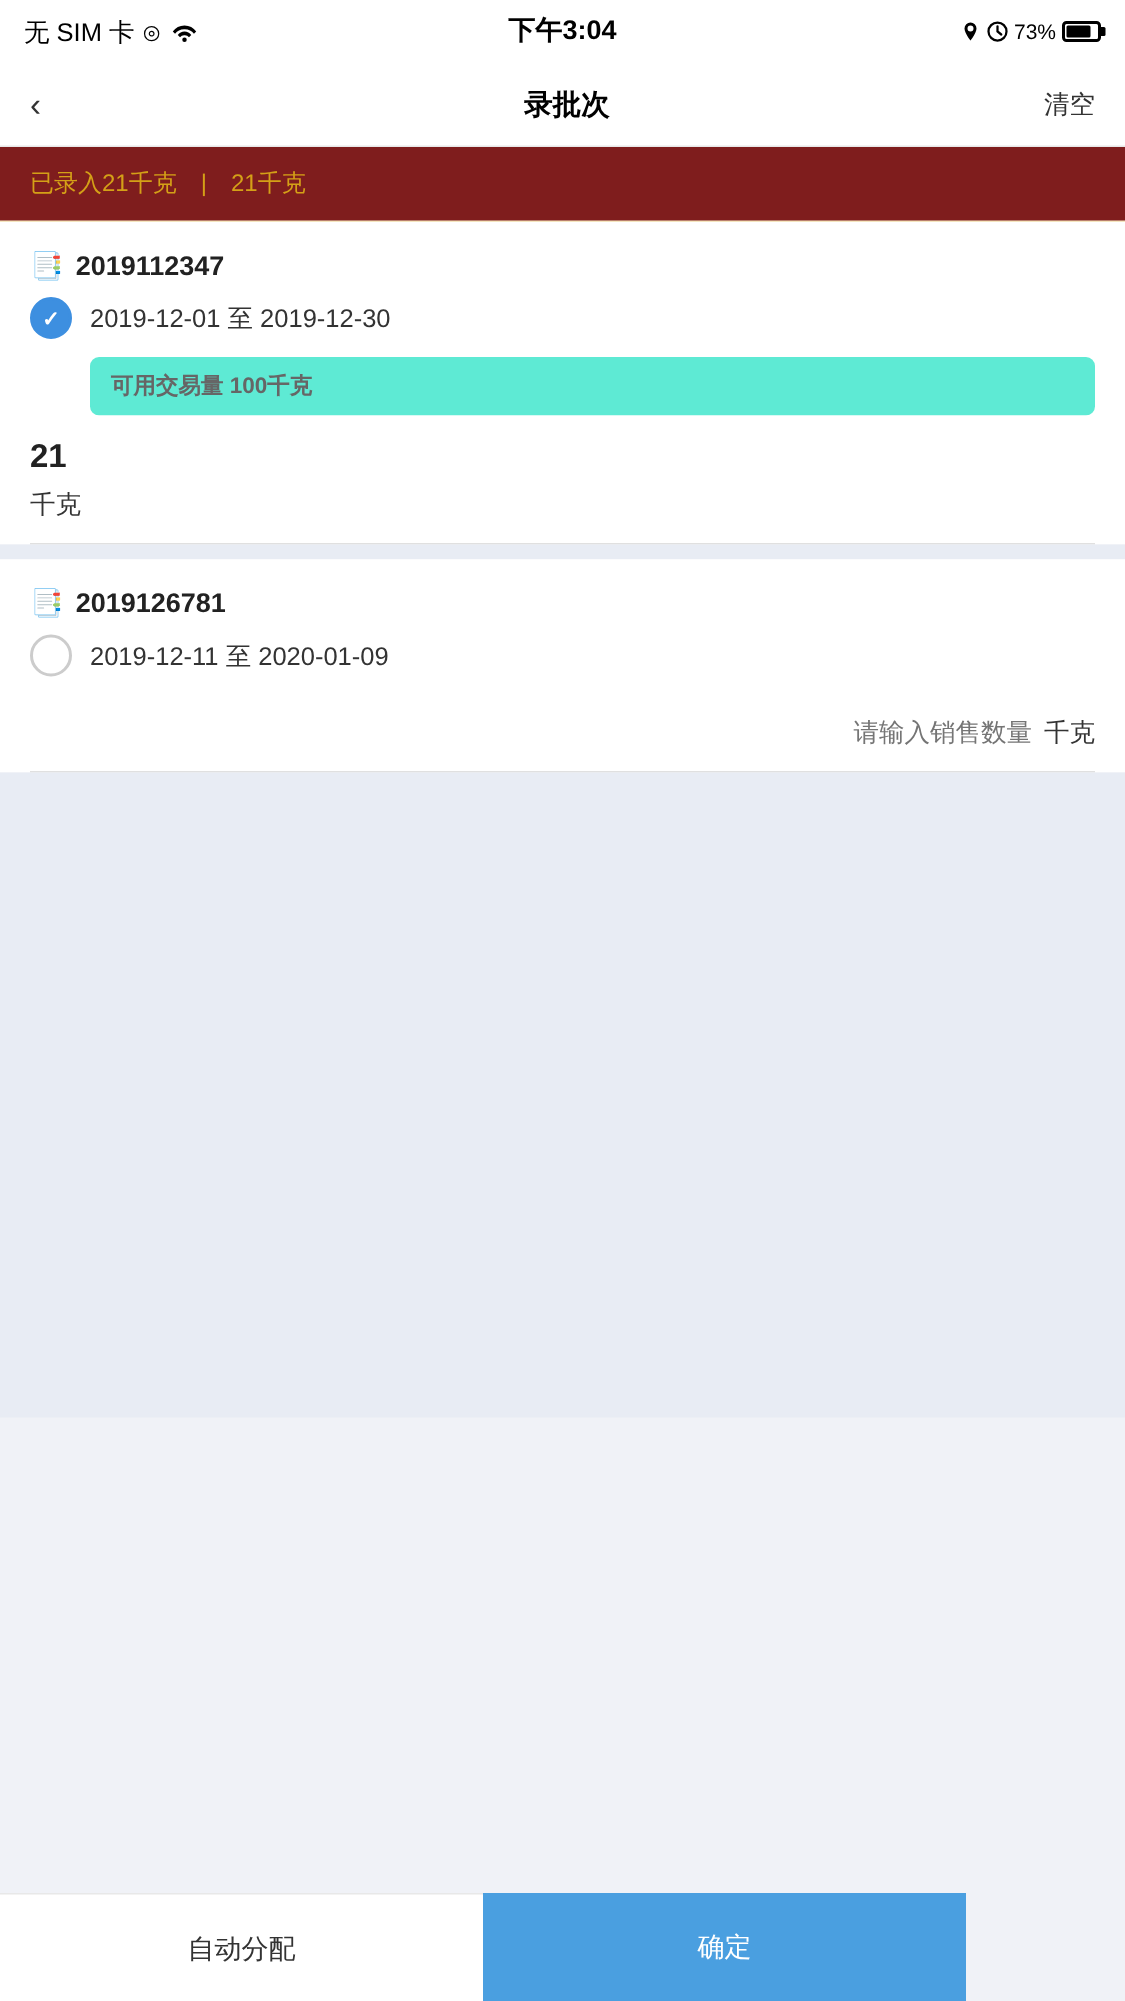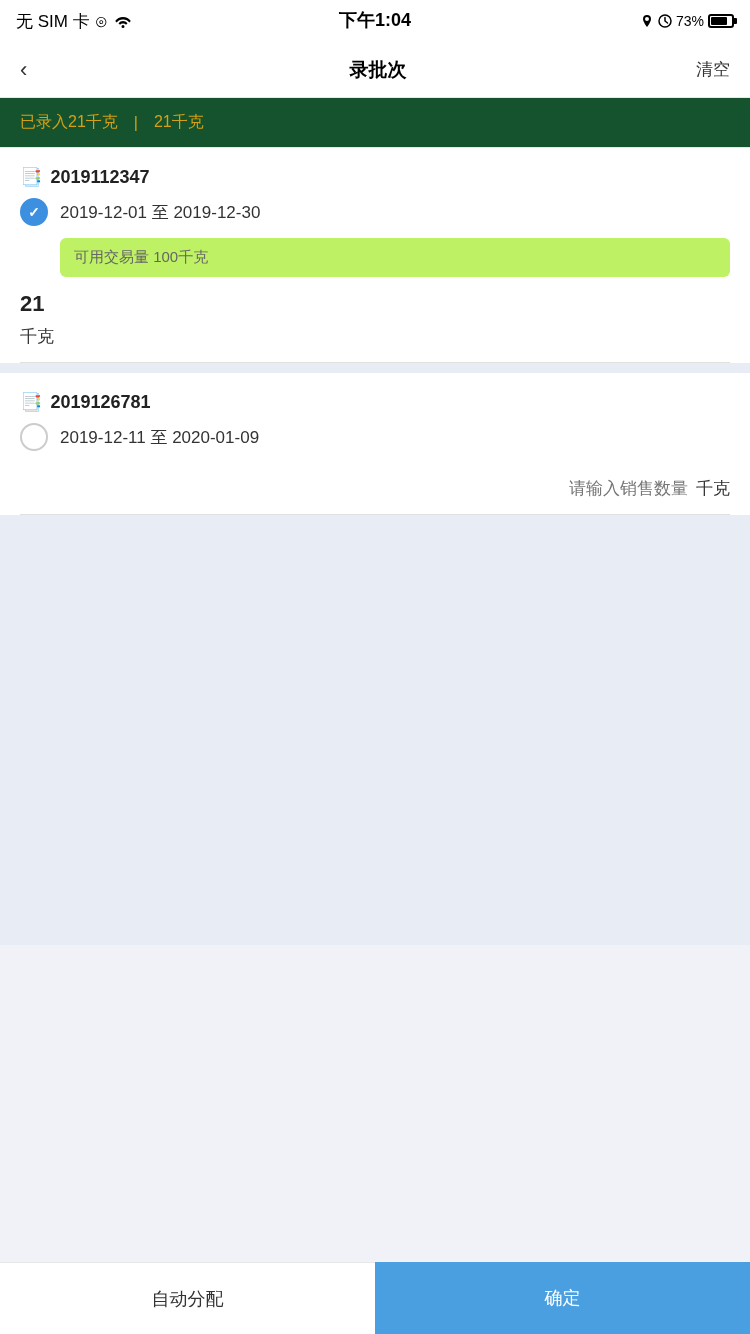--- a/index.html
+++ b/index.html
@@ -95,21 +95,21 @@
       color: #000;
     }
     .nav-clear {
       font-size: 17px;
       color: #333;
       cursor: pointer;
     }
 
     
     .summary-bar {
-      background: #14532d;
+      background: #7f1d1d;
       padding: 14px 20px;
       display: flex;
       align-items: center;
       gap: 16px;
       border-bottom: 1px solid #f5e6c0;
     }
     .summary-label {
       font-size: 16px;
       color: #d4a017;
       font-weight: 500;
@@ -175,27 +175,28 @@
       content: '✓';
       color: #fff;
       font-size: 14px;
       font-weight: bold;
     }
     .batch-date {
       font-size: 17px;
       color: #333;
     }
     .avail-box {
-      background: #bef264;
+      background: #5eead4;
       border-radius: 6px;
       padding: 10px 14px;
       font-size: 15px;
       color: #666;
       margin-bottom: 0;
       margin-left: 40px;
+      font-weight: bold;
     }
 
     
     .amount-row {
       display: flex;
       justify-content: flex-end;
       align-items: baseline;
       padding: 14px 20px;
       background: #fff;
       gap: 8px;
@@ -238,21 +239,21 @@
       color: #1d4ed8;
       background: transparent;
       width: 160px;
     }
 
     
     .bottom-buttons {
       position: fixed;
       bottom: 0;
       left: 0;
-      width: 750px;
+      width: 644px;
       height: 72px;
       display: flex;
       background: #fff;
     }
     .btn-auto {
       flex: 1;
       display: flex;
       align-items: center;
       justify-content: center;
       font-size: 18px;
@@ -287,21 +288,21 @@
 </head>
 <body>
 
 <div class="status-bar">
   <div class="status-left">
     <span>无 SIM 卡 ⊙</span>
     <svg width="18" height="14" viewBox="0 0 18 14">
       <path d="M9 11a1.5 1.5 0 110 3 1.5 1.5 0 010-3zm0-4a5.5 5.5 0 014.5 2.35l-1.5 1.5A3.5 3.5 0 009 9.5a3.5 3.5 0 00-2.99 1.35L4.52 9.35A5.5 5.5 0 019 7zm0-4a9.5 9.5 0 017.8 4.07L15.3 8.57A7.5 7.5 0 009 5.5a7.5 7.5 0 00-6.3 3.07L1.2 7.07A9.5 9.5 0 019 3z" fill="#000"></path>
     </svg>
   </div>
-  <div class="status-center">下午1:04</div>
+  <div class="status-center">下午3:04</div>
   <div class="status-right">
     <svg width="14" height="14" viewBox="0 0 14 14">
       <path d="M7 1a4 4 0 014 4c0 3-4 8-4 8S3 8 3 5a4 4 0 014-4zm0 2a2 2 0 100 4A2 2 0 007 3z" fill="#000"></path>
     </svg>
     <svg width="14" height="14" viewBox="0 0 14 14">
       <circle cx="7" cy="7" r="6" stroke="#000" stroke-width="1.5" fill="none"></circle>
       <path d="M7 3.5V7l2.5 2" stroke="#000" stroke-width="1.5" stroke-linecap="round" fill="none"></path>
     </svg>
     <span>73%</span>
     <div class="battery-icon">

